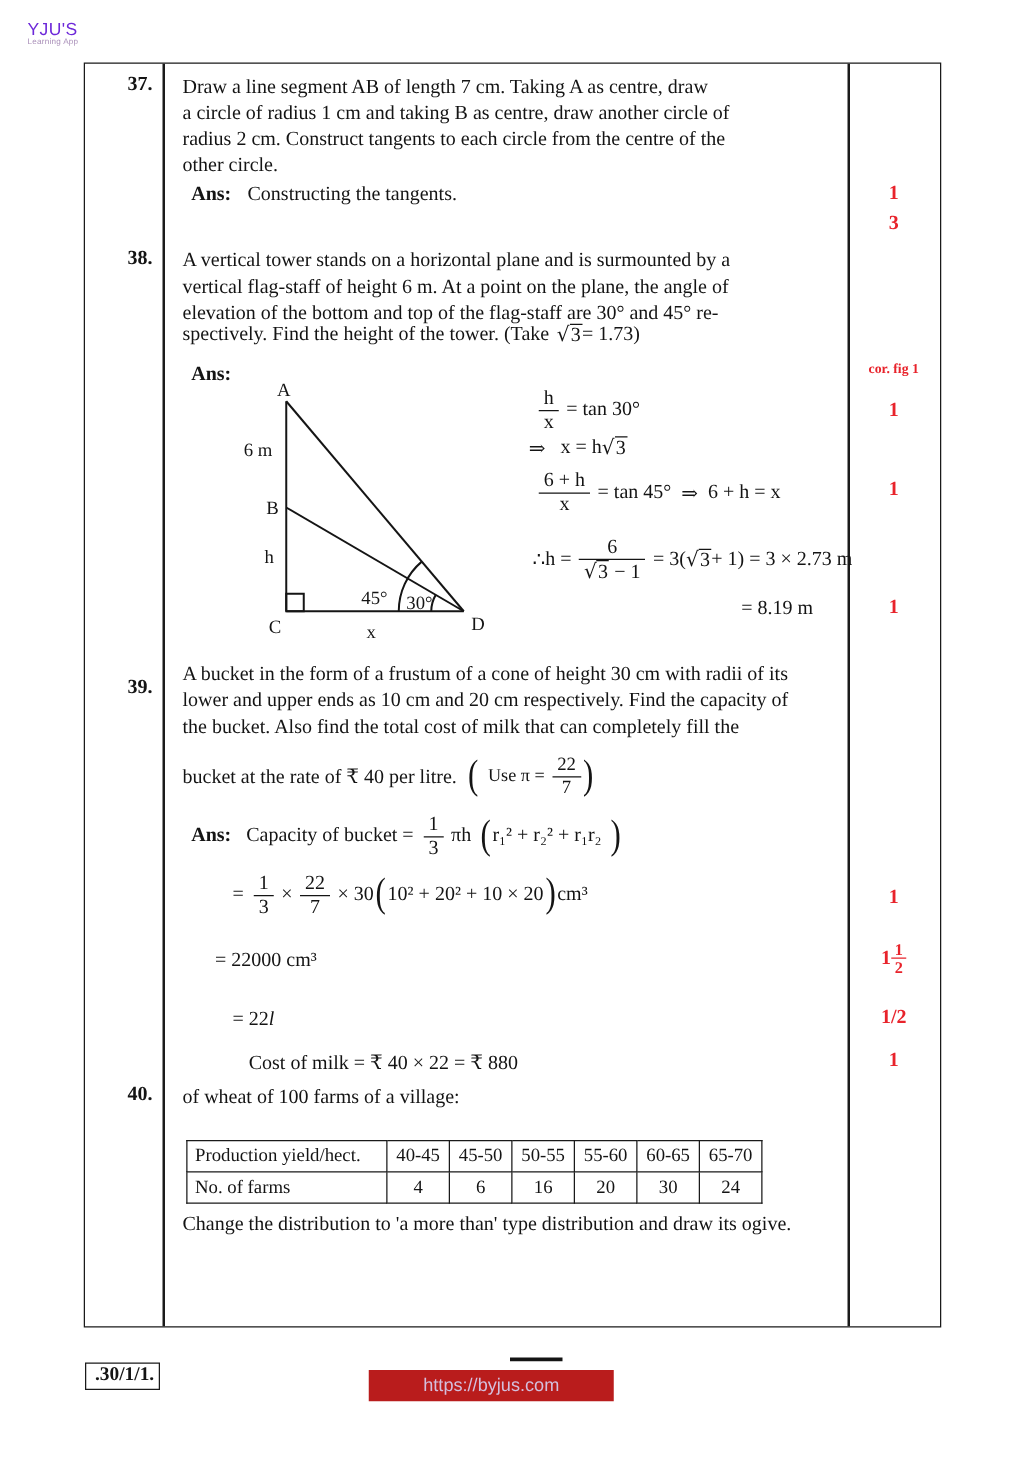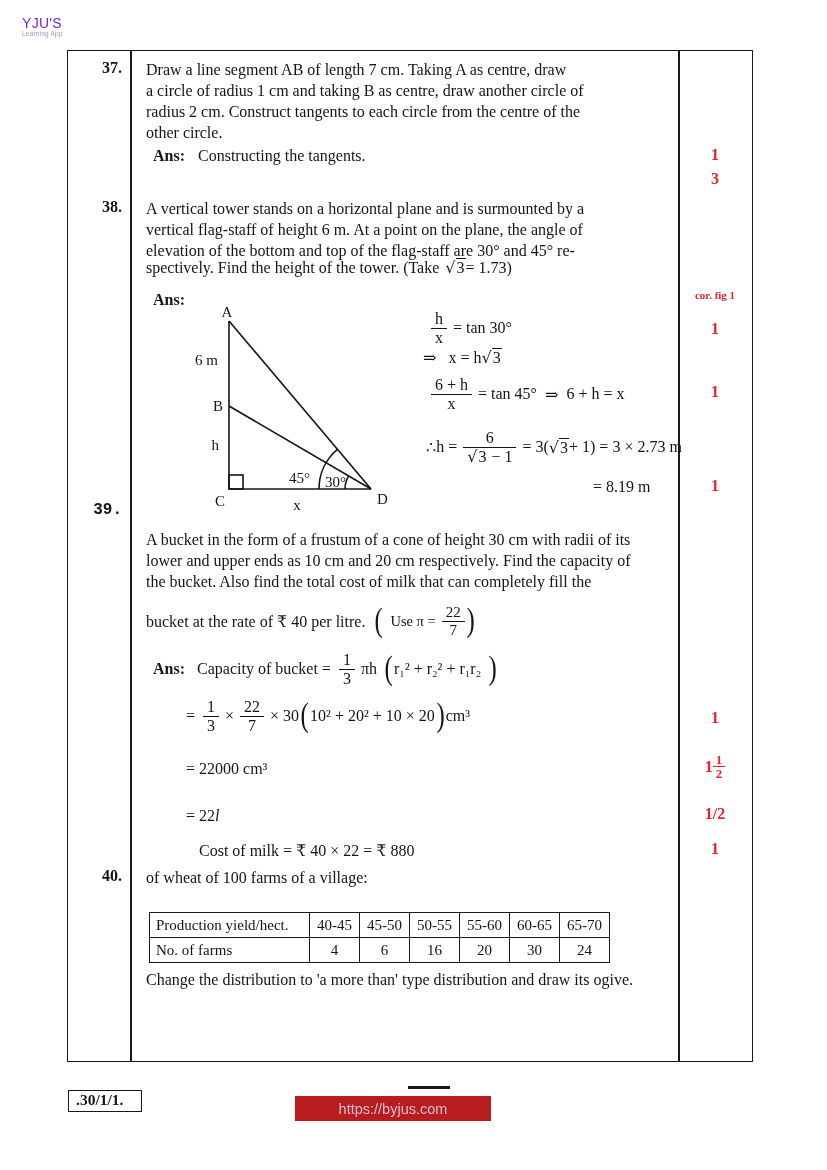--- a/index.html
+++ b/index.html
@@ -44,21 +44,21 @@
   .diagram{position:absolute;left:113px;top:250px;width:225px;height:212px;}
   .diagram line,.diagram path,.diagram rect{stroke:#151515;stroke-width:1.6;fill:none;}
   .diagram text{font-family:"Liberation Serif","DejaVu Serif",serif;font-size:15px;fill:#151515;}
 
   
   .freq-table{position:absolute;left:81px;top:861px;border-collapse:collapse;table-layout:fixed;}
   .freq-table td{border:1.6px solid #1a1a1a;font-size:15px;height:22px;text-align:center;padding:1px 4px;white-space:nowrap;}
   .freq-table td.lab{text-align:left;padding-left:6px;}
 
   
-  .footer-code{position:absolute;left:68px;top:1090px;border:1.7px solid #1a1a1a;padding:0px 18px 2px 7px;
+  .footer-code{position:absolute;left:68px;top:1090px;border:1.7px solid #1a1a1a;padding:0px 4px 2px 7px;
                font-weight:bold;font-size:15.5px;}
   .footer-line{position:absolute;left:408px;top:1086px;width:42px;height:2.6px;background:#141414;}
   .footer-banner{position:absolute;left:295px;top:1096px;width:196px;height:25px;background:#b91c1c;
                  display:flex;align-items:center;justify-content:center;
                  font-family:"Liberation Sans","DejaVu Sans",sans-serif;font-size:14.5px;color:#d4bfdd;}
 </style>
 </head>
 <body>
 
 <div class="page">
@@ -154,21 +154,21 @@
       <span class="sqrt"><span class="sym">√</span><span class="rr">3</span></span>
       <span> + 1) = 3 × 2.73 m</span>
     </div>
     <div class="fx" style="left:525px;top:427px;">= 8.19 m</div>
 
     <div class="mark" style="top:238px;font-size:11px;">cor. fig 1</div>
     <div class="mark" style="top:269px;">1</div>
     <div class="mark" style="top:332px;">1</div>
     <div class="mark" style="top:426px;">1</div>
 
-    <div class="qnum" style="top:450px;font-family:Liberation Mono, monospace;">39.</div>
+    <div class="qnum" style="top:490px;">39.</div>
     <div class="txt" style="left:78px;top:478px;">
       <div class="tline">A bucket in the form of a frustum of a cone of height 30 cm with radii of its</div>
       <div class="tline">lower and upper ends as 10 cm and 20 cm respectively. Find the capacity of</div>
       <div class="tline">the bucket. Also find the total cost of milk that can completely fill the</div>
     </div>
     <div class="fx" style="left:78px;top:548px;height:44px;">
       <span>bucket at the rate of ₹ 40 per litre.</span>
       <span class="bigp sp8">(</span>
       <span class="usepi sp6">Use π =</span>
       <span class="frac sp6" style="font-size:15px;">
@@ -202,21 +202,21 @@
           <span class="fn">22</span>
           <span class="fd">7</span>
         </span>
       <span class="sp6">× 30</span>
       <span class="bigp">(</span>
       <span>10² + 20² + 10 × 20</span>
       <span class="bigp">)</span>
       <span>cm³</span>
     </div>
 
-    <div class="txt" style="left:118px;top:707px;">= 22000 cm³</div>
+    <div class="txt" style="left:104px;top:707px;">= 22000 cm³</div>
     <div class="txt" style="left:118px;top:754px;">
       <span>= 22</span><span class="ital">l</span>
     </div>
     <div class="txt" style="left:131px;top:789px;">Cost of milk = ₹ 40 × 22 = ₹ 880</div>
 
     <div class="mark" style="top:658px;">1</div>
     <div class="mark" style="top:702px;display:flex;justify-content:center;align-items:center;left:610px;">
       <span>1</span>
         <span class="frac smfrac">
           <span class="fn">1</span>

